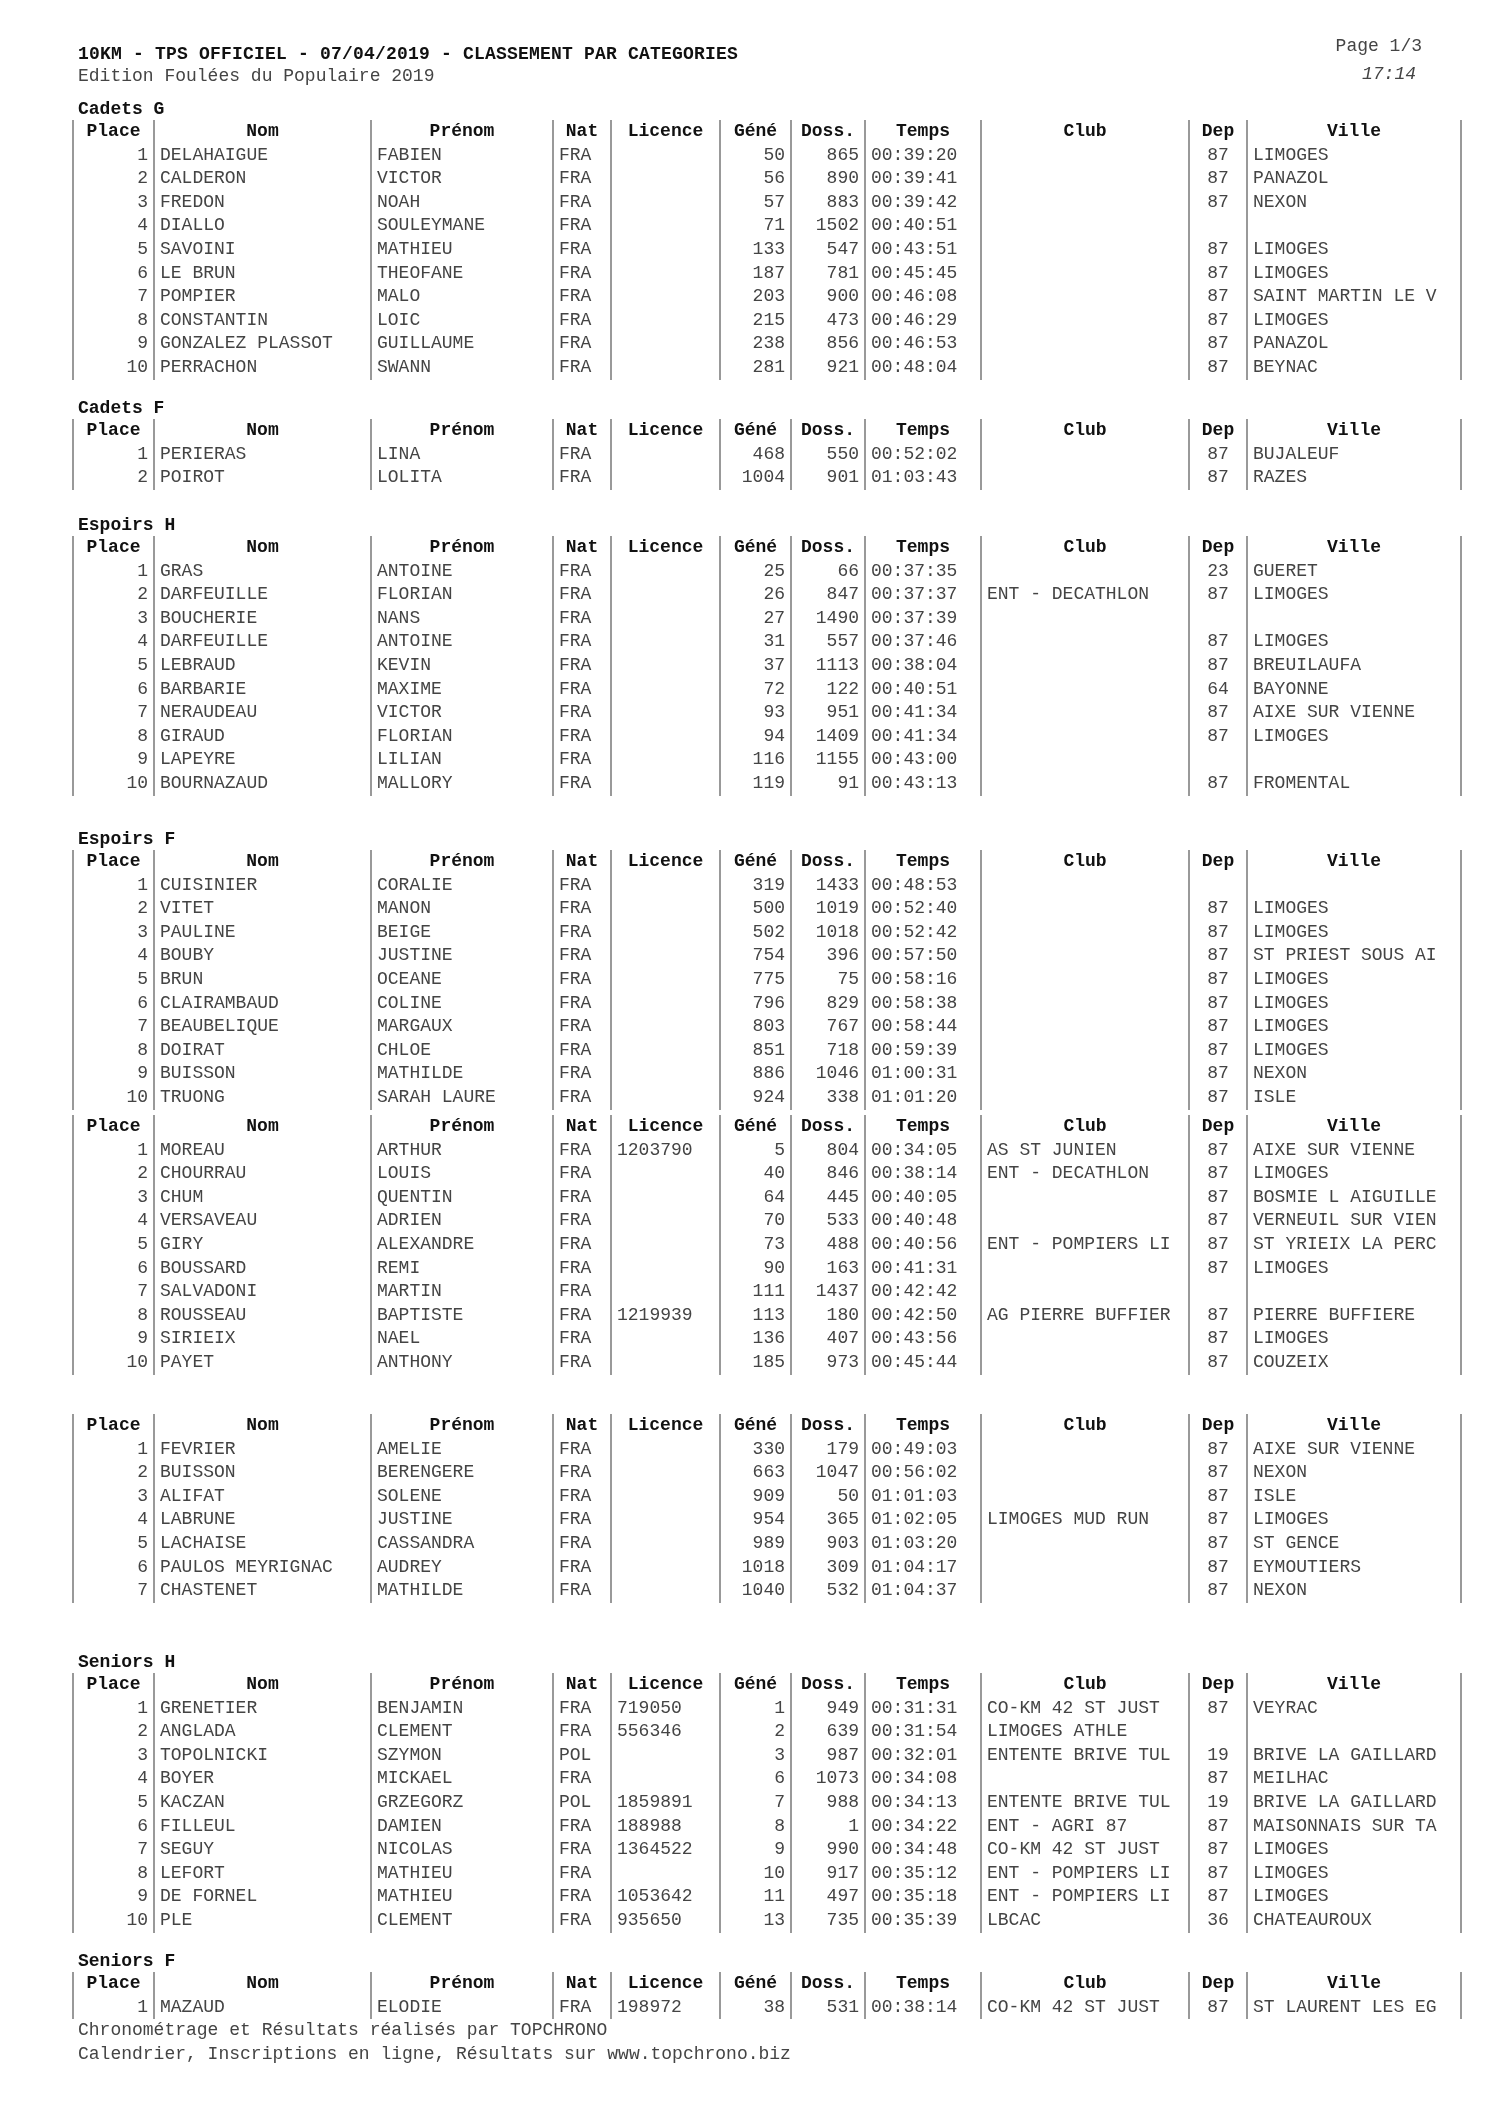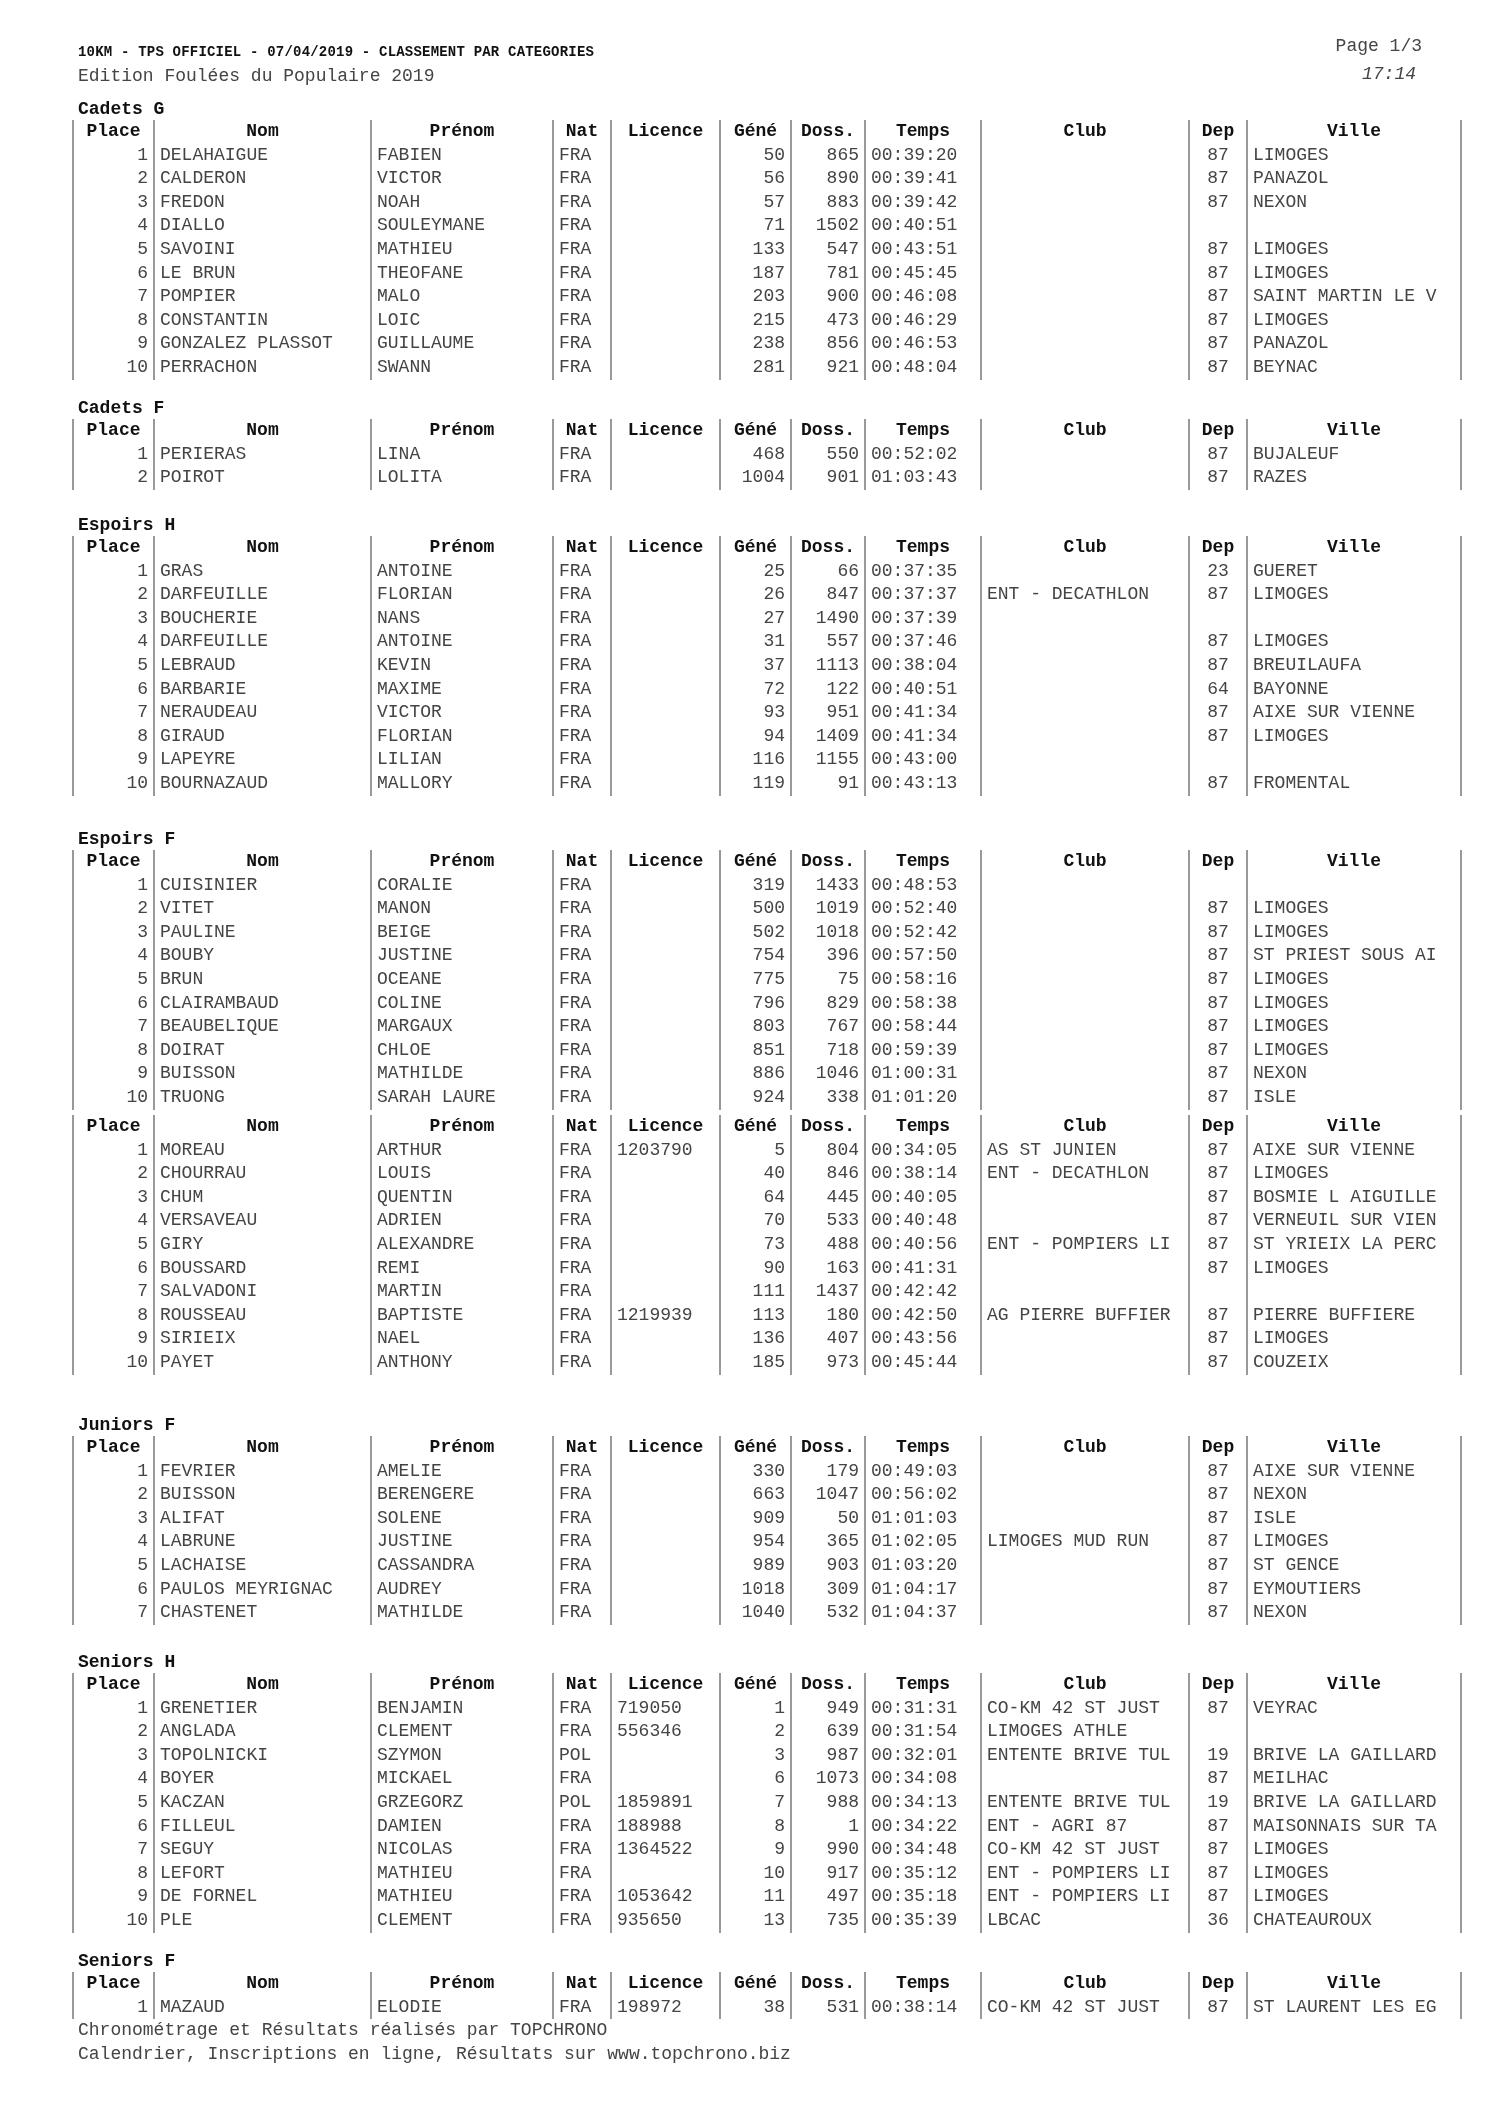--- a/index.html
+++ b/index.html
@@ -3,21 +3,21 @@
 <meta charset="utf-8">
 <style>
   html, body { margin: 0; padding: 0; background: #ffffff; }
   body {
     width: 1500px; height: 2122px; position: relative; overflow: hidden;
     font-family: "Liberation Mono", "DejaVu Sans Mono", monospace;
     color: #333;
   }
   .hdr-title {
     position: absolute; left: 78px; top: 44px;
-    font-size: 14px; font-weight: bold; color: #111; letter-spacing: 0.2px;
+    font-size: 18px; font-weight: bold; color: #111; letter-spacing: 0.2px;
   }
   .hdr-sub {
     position: absolute; left: 78px; top: 66px;
     font-size: 18px; color: #444;
   }
   .hdr-page {
     position: absolute; right: 78px; top: 36px; font-size: 18px; color: #444; text-align: right;
   }
   .hdr-time {
     position: absolute; right: 84px; top: 64px; font-size: 18px; color: #444; text-align: right; font-style: italic;
@@ -768,21 +768,20 @@
             <td class="num">973</td>
             <td>00:45:44</td>
             <td></td>
             <td class="ctr">87</td>
             <td>COUZEIX</td>
           </tr>
         </tbody>
       </table>
     </div>
     <div class="section" style="top: 1414px;">
-      <div class="cat-title">Juniors F</div>
       <table class="res">
         <colgroup>
           <col style="width: 81px;">
           <col style="width: 217px;">
           <col style="width: 182px;">
           <col style="width: 58px;">
           <col style="width: 109px;">
           <col style="width: 71px;">
           <col style="width: 74px;">
           <col style="width: 116px;">

